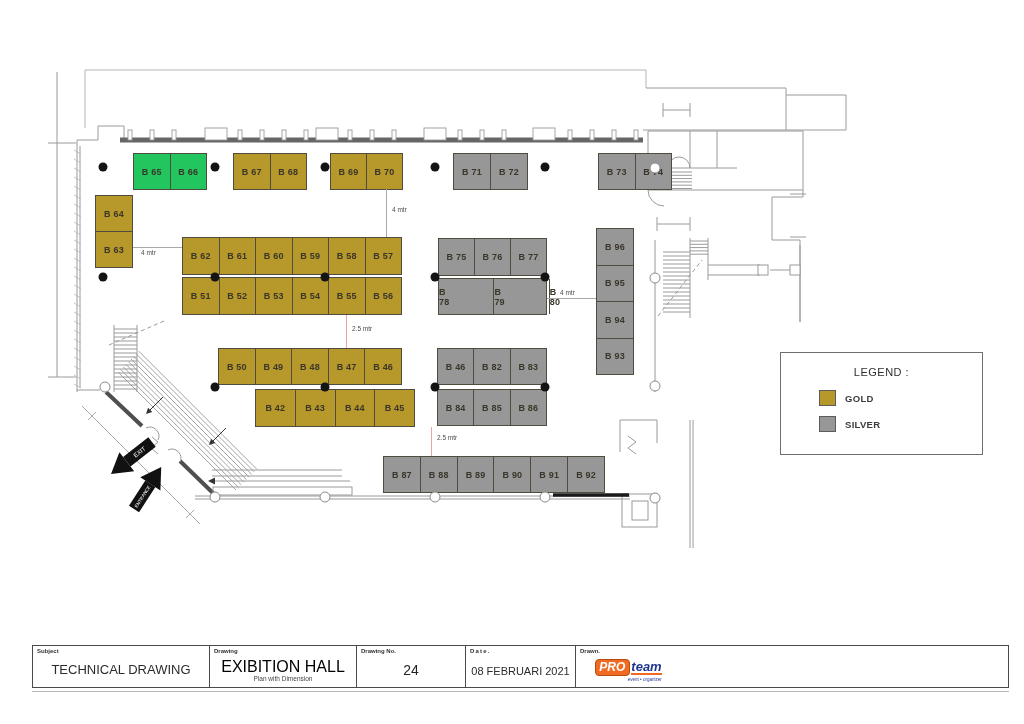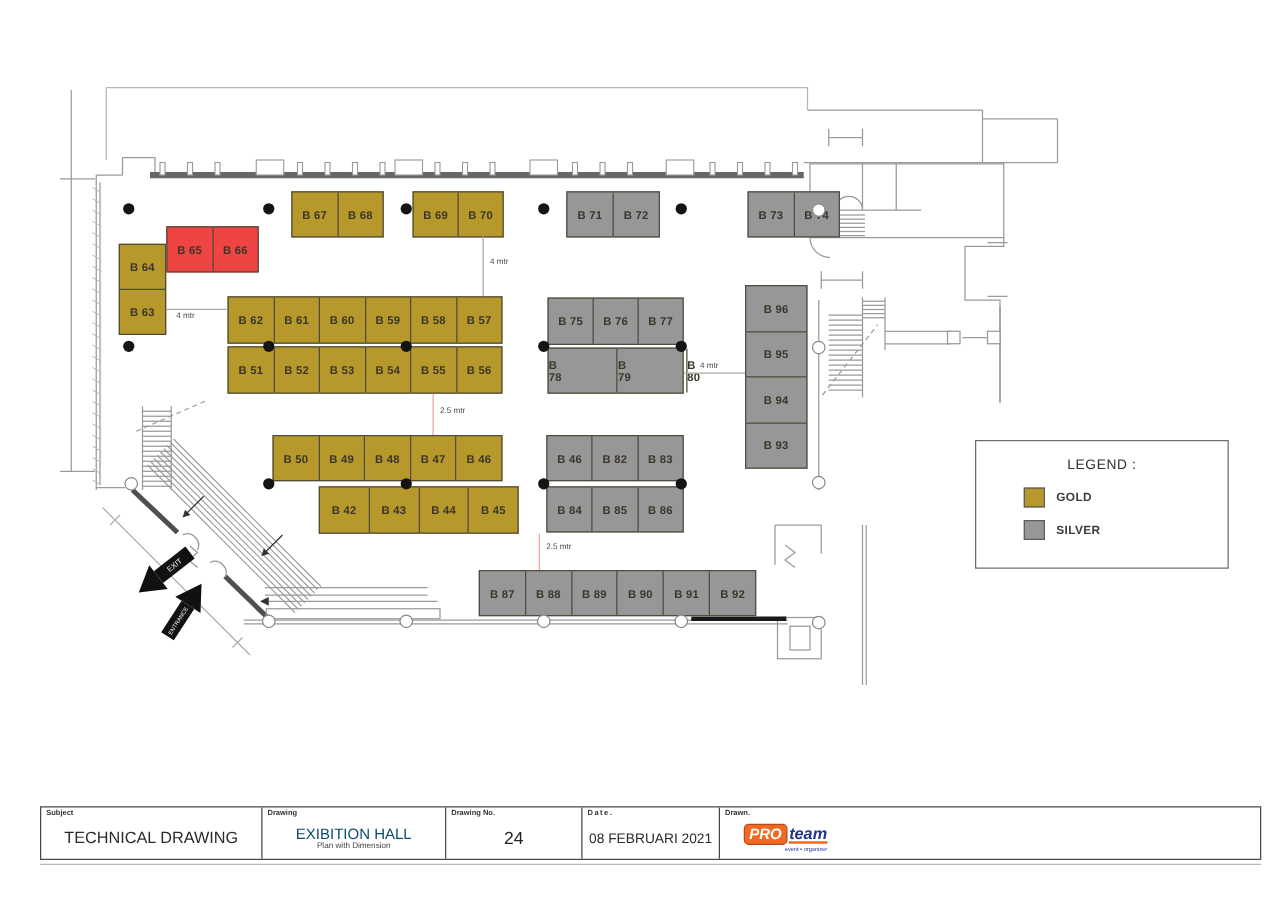--- a/index.html
+++ b/index.html
@@ -30,21 +30,21 @@
   .titleblock{position:absolute;left:32px;top:645px;width:977px;height:43px;display:flex;
     border:1.5px solid #4a4a4a;box-sizing:border-box;background:#fff;z-index:5;}
   .tb-underline{position:absolute;left:32px;top:691px;width:977px;height:1px;background:#b9b9b9;z-index:5;}
   .tb-cell{position:relative;box-sizing:border-box;height:100%;}
   .tb-cell + .tb-cell{border-left:1.5px solid #4a4a4a;}
   .tb-label{position:absolute;top:2px;left:4px;font-size:6px;font-weight:bold;color:#333;}
   .tb-label.sp{letter-spacing:1.2px;}
   .tb-center{display:flex;flex-direction:column;align-items:center;justify-content:center;height:100%;}
   .tb-company{font-size:13px;color:#2b2b2b;line-height:1.2;text-align:center;}
   .tb-big{font-size:13px;color:#2b2b2b;padding-top:6px;}
-  .tb-drawtitle{font-size:12px;color:#0c4a6e;padding-top:7px;line-height:1;}
+  .tb-drawtitle{font-size:16px;color:#000000;padding-top:7px;line-height:1;}
   .tb-drawsub{font-size:6.5px;color:#444;}
   .tb-num{font-size:14px;color:#222;padding-top:7px;}
   .tb-date{font-size:11px;color:#2b2b2b;padding-top:8px;}
   .logo-wrap{display:flex;flex-direction:column;align-items:flex-end;padding-top:8px;}
   .logo-row{display:flex;align-items:center;}
   .logo-pro{background:#f26a21;color:#fff;font-weight:bold;font-style:italic;font-size:12px;
     padding:0 4px 1px 3px;border-radius:4px;border:1px solid #b44d13;line-height:14px;}
   .logo-team{color:#20368f;font-weight:bold;font-style:italic;font-size:13px;margin-left:1px;
     border-bottom:2px solid #f26a21;line-height:12px;}
   .logo-tag{font-size:4.5px;color:#20368f;margin-top:1px;}
@@ -218,21 +218,21 @@
         <path d="M74,339 l7,4" stroke="#b5b5b5" fill="none" stroke-width="0.8"></path>
         <path d="M74,348 l7,4" stroke="#b5b5b5" fill="none" stroke-width="0.8"></path>
         <path d="M74,357 l7,4" stroke="#b5b5b5" fill="none" stroke-width="0.8"></path>
         <path d="M74,366 l7,4" stroke="#b5b5b5" fill="none" stroke-width="0.8"></path>
         <path d="M74,375 l7,4" stroke="#b5b5b5" fill="none" stroke-width="0.8"></path>
         <path d="M74,384 l7,4" stroke="#b5b5b5" fill="none" stroke-width="0.8"></path>
       </g>
   </svg>
 
   <div id="booth-layer">
-      <div class="booth-row" style="left: 133px; top: 153px; width: 74px; height: 37px; background: #ef4444; margin-top: 28px;">
+      <div class="booth-row" style="left: 133px; top: 153px; width: 74px; height: 37px; background: #22c55e;">
         <div class="booth">B 65</div>
         <div class="booth">B 66</div>
       </div>
       <div class="booth-row" style="left: 233px; top: 153px; width: 74px; height: 37px; background: rgb(182, 152, 43);">
         <div class="booth">B 67</div>
         <div class="booth">B 68</div>
       </div>
       <div class="booth-row" style="left: 330px; top: 153px; width: 73px; height: 37px; background: rgb(182, 152, 43);">
         <div class="booth">B 69</div>
         <div class="booth">B 70</div>
@@ -299,21 +299,21 @@
         <div class="booth">B 86</div>
       </div>
       <div class="booth-row" style="left: 383px; top: 456px; width: 222px; height: 37px; background: rgb(151, 151, 151);">
         <div class="booth">B 87</div>
         <div class="booth">B 88</div>
         <div class="booth">B 89</div>
         <div class="booth">B 90</div>
         <div class="booth">B 91</div>
         <div class="booth">B 92</div>
       </div>
-      <div class="booth-row v" style="left: 596px; top: 228px; width: 50px; height: 147px; background: rgb(151, 151, 151);">
+      <div class="booth-row v" style="left: 596px; top: 228px; width: 38px; height: 147px; background: rgb(151, 151, 151);">
         <div class="booth">B 96</div>
         <div class="booth">B 95</div>
         <div class="booth">B 94</div>
         <div class="booth">B 93</div>
       </div>
     </div>
   <div id="marker-layer">
       <div class="dot" style="left: 103px; top: 167px;"></div>
       <div class="dot" style="left: 215px; top: 167px;"></div>
       <div class="dot" style="left: 325px; top: 167px;"></div>

